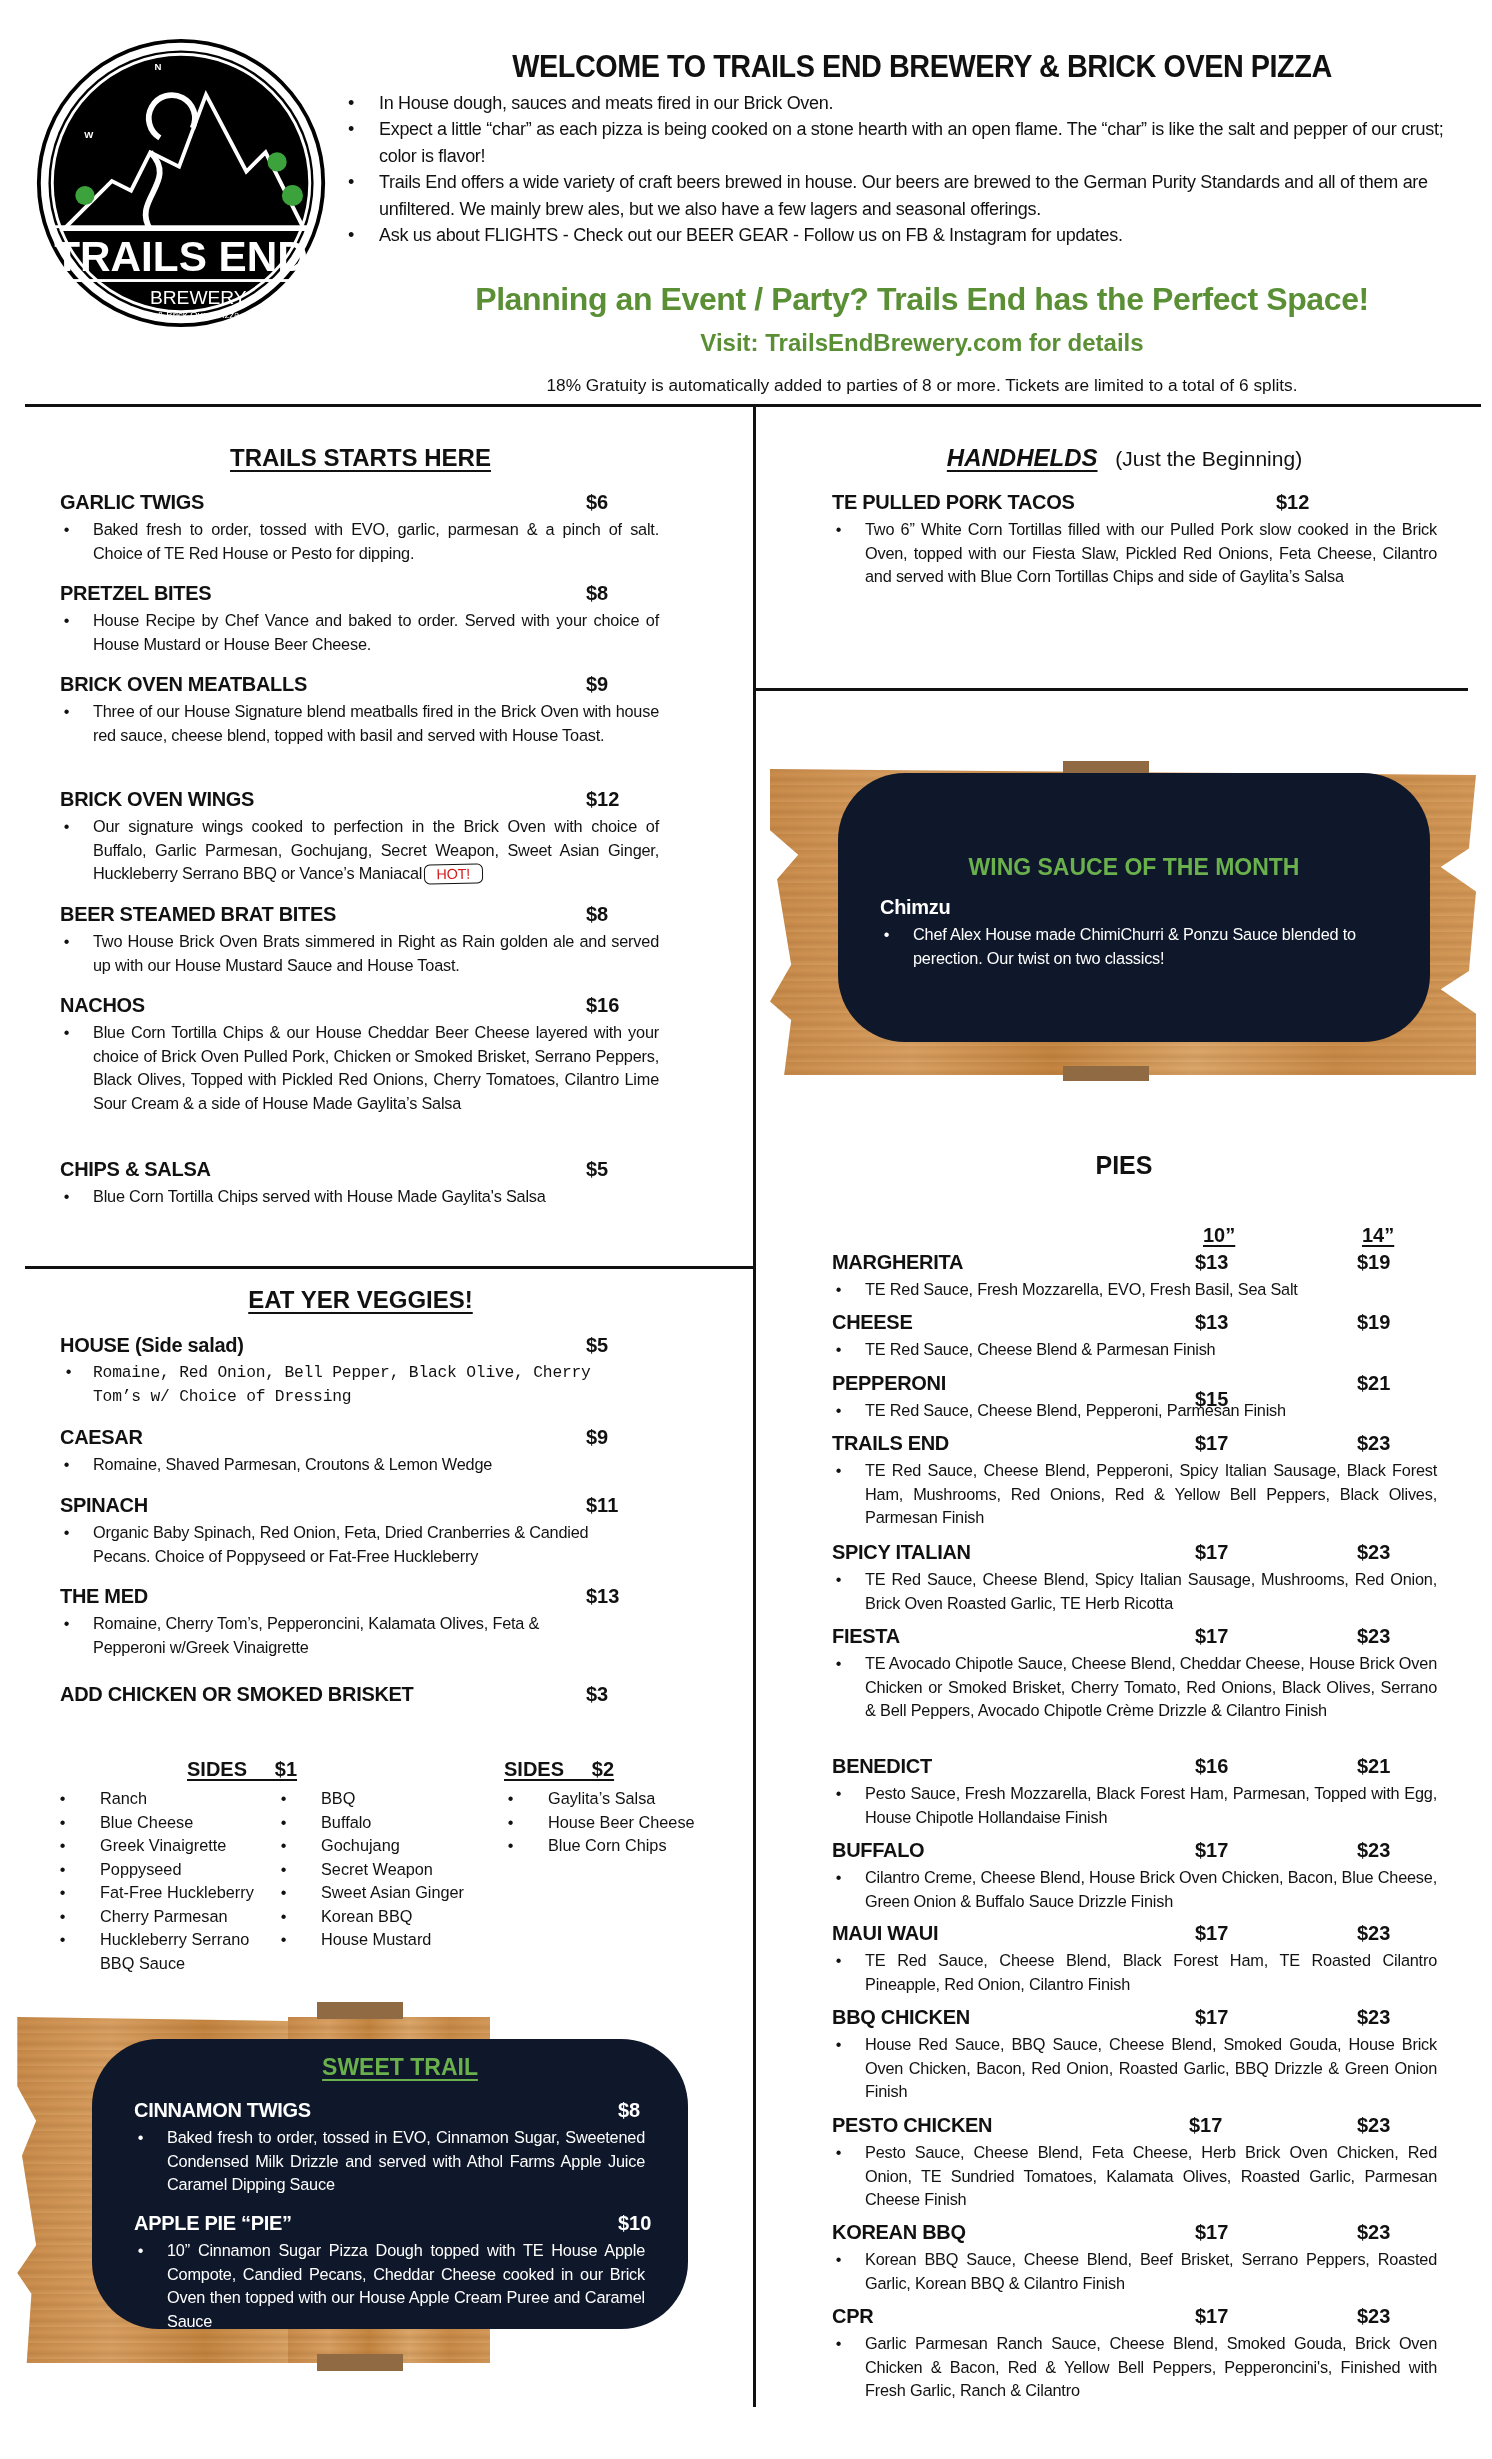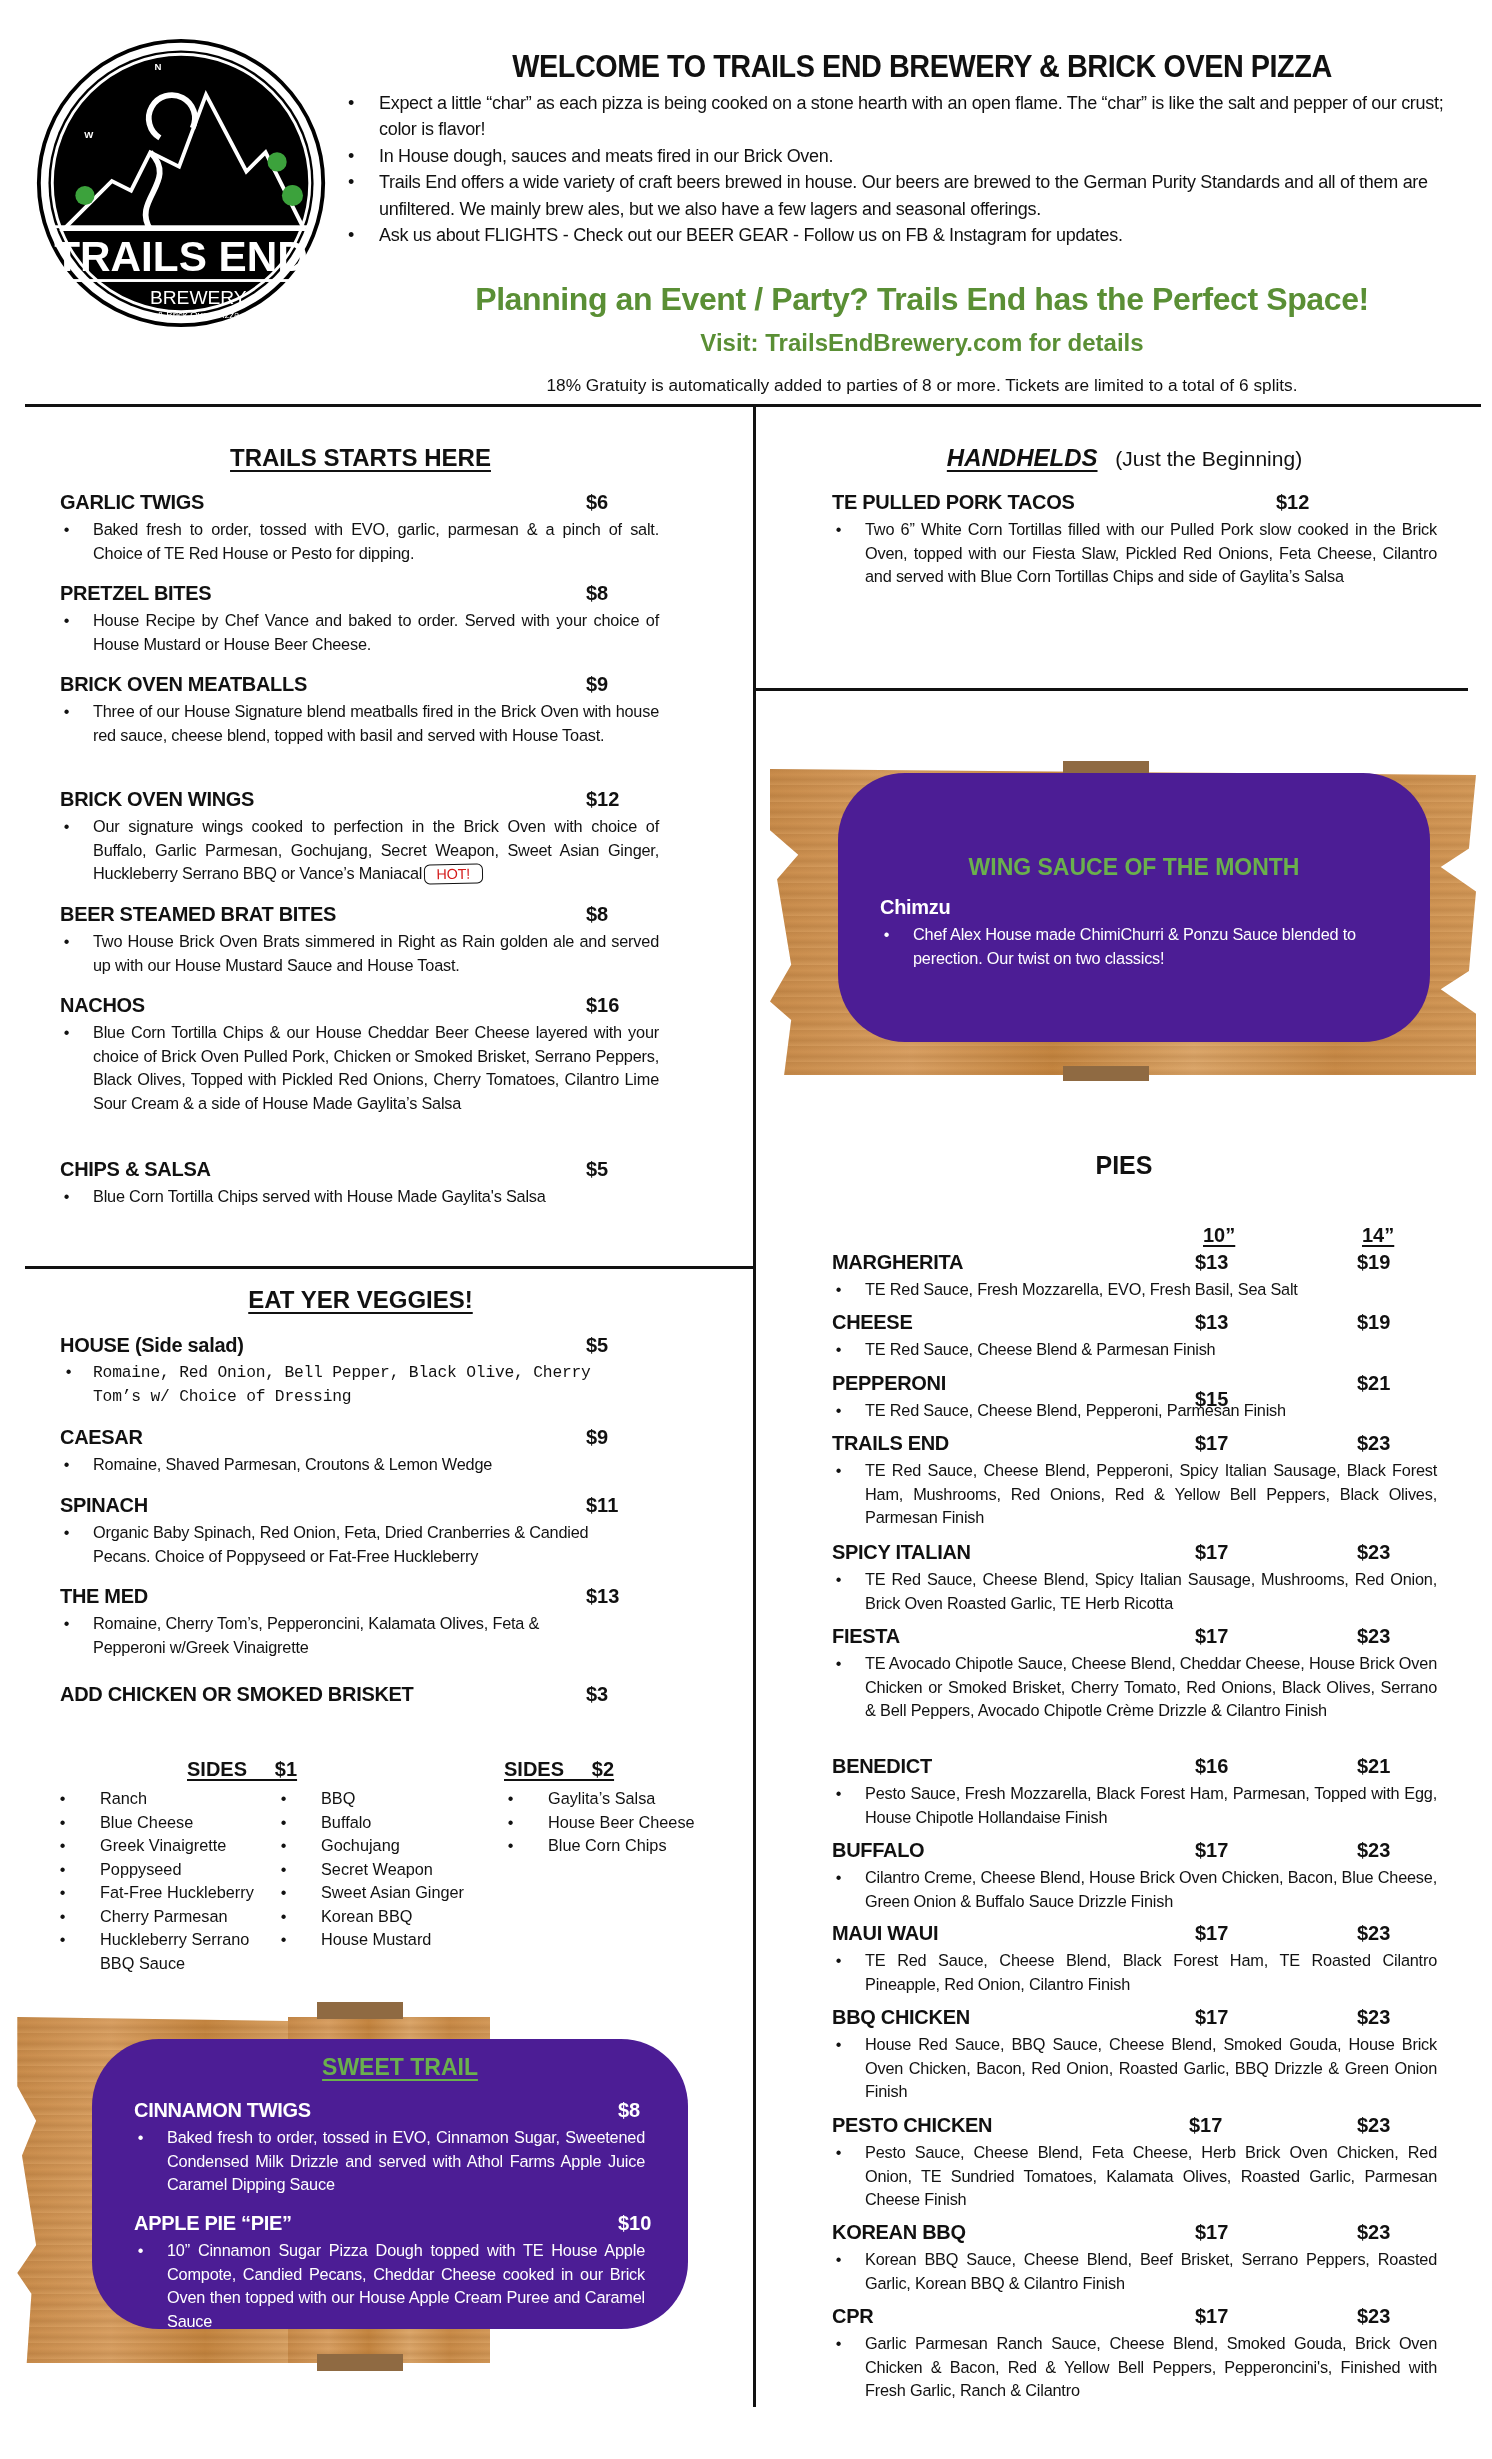--- a/index.html
+++ b/index.html
@@ -35,21 +35,21 @@
   .hot-badge { display: inline-block; border: 1.9px solid #111; border-radius: 5.8px; color: #d41b1b; font-size: 14.4px; padding: 0 11.5px; line-height: 18px; margin-left: 1.9px; transform: rotate(-1deg); }
 
   
   .sides-head { font-size: 20px; font-weight: bold; text-decoration: underline; text-underline-offset: 2.9px; white-space: pre; }
   .sides-list li { list-style: none; position: relative; padding-left: 44px; font-size: 16.3px; line-height: 23.5px; }
   .sides-list li::before { content: "\2022"; position: absolute; left: 3.8px; top: 0; }
 
   
   .board { background: linear-gradient(90deg, #c98c4b 0%, #d9a063 20%, #c48540 40%, #dca76b 60%, #c98b48 80%, #d49a5a 100%); }
   .board::after { content: ""; position: absolute; inset: 0; background: repeating-linear-gradient(180deg, rgba(120,70,20,0.12) 0px, rgba(120,70,20,0.0) 5.8px, rgba(120,70,20,0.15) 10.6px, rgba(255,220,170,0.08) 16.3px); }
-  .chalk { background: #4c1d95; border-radius: 67px; z-index: 2; }
+  .chalk { background: #0f172a; border-radius: 67px; z-index: 2; }
   .post { background: #8f6a42; z-index: 1; }
 
   .chalk .item-name, .chalk .item-price { color: #fff; }
   .chalk .item-desc { color: #fff; }
   .green-head { color: #6ab04c; font-weight: bold; text-align: center; }
 
   
   .size-head { font-size: 20px; font-weight: bold; text-decoration: underline; text-underline-offset: 2.9px; }
 </style>
 </head>
@@ -72,22 +72,22 @@
     <text x="170" y="278" text-anchor="middle" fill="#fff" font-family="Liberation Sans, sans-serif" font-size="20">BREWERY</text>
     <text x="170" y="292" text-anchor="middle" fill="#fff" font-family="Liberation Sans, sans-serif" font-size="10">&amp; Brick Oven Pizza</text>
     <text x="128" y="34" text-anchor="middle" fill="#fff" font-family="Liberation Sans, sans-serif" font-weight="bold" font-size="10">N</text>
     <text x="56" y="105" text-anchor="middle" fill="#fff" font-family="Liberation Sans, sans-serif" font-weight="bold" font-size="10">W</text>
   </svg>
 </div>
 
 <div class="abs welcome">WELCOME TO TRAILS END BREWERY &amp; BRICK OVEN PIZZA</div>
 
 <ul class="abs intro">
+  <li>In House dough, sauces and meats fired in our Brick Oven.</li>
   <li>Expect a little “char” as each pizza is being cooked on a stone hearth with an open flame. The “char” is like the salt and pepper of our crust; color is flavor!</li>
-  <li>In House dough, sauces and meats fired in our Brick Oven.</li>
   <li>Trails End offers a wide variety of craft beers brewed in house. Our beers are brewed to the German Purity Standards and all of them are unfiltered.  We mainly brew ales, but we also have a few lagers and seasonal offerings.</li>
   <li>Ask us about FLIGHTS - Check out our BEER GEAR - Follow us on FB &amp; Instagram for updates.</li>
 </ul>
 
 <div class="abs event-title">Planning an Event / Party? Trails End has the Perfect Space!</div>
 <div class="abs event-sub">Visit: TrailsEndBrewery.com for details</div>
 <div class="abs gratuity">18% Gratuity is automatically added to parties of 8 or more. Tickets are limited to a total of 6 splits.</div>
 
 <div class="abs hline" style="left:25px; top:404px; width:1456px;"></div>
 <div class="abs vline" style="left:753px; top:404px; height:2003px;"></div>

